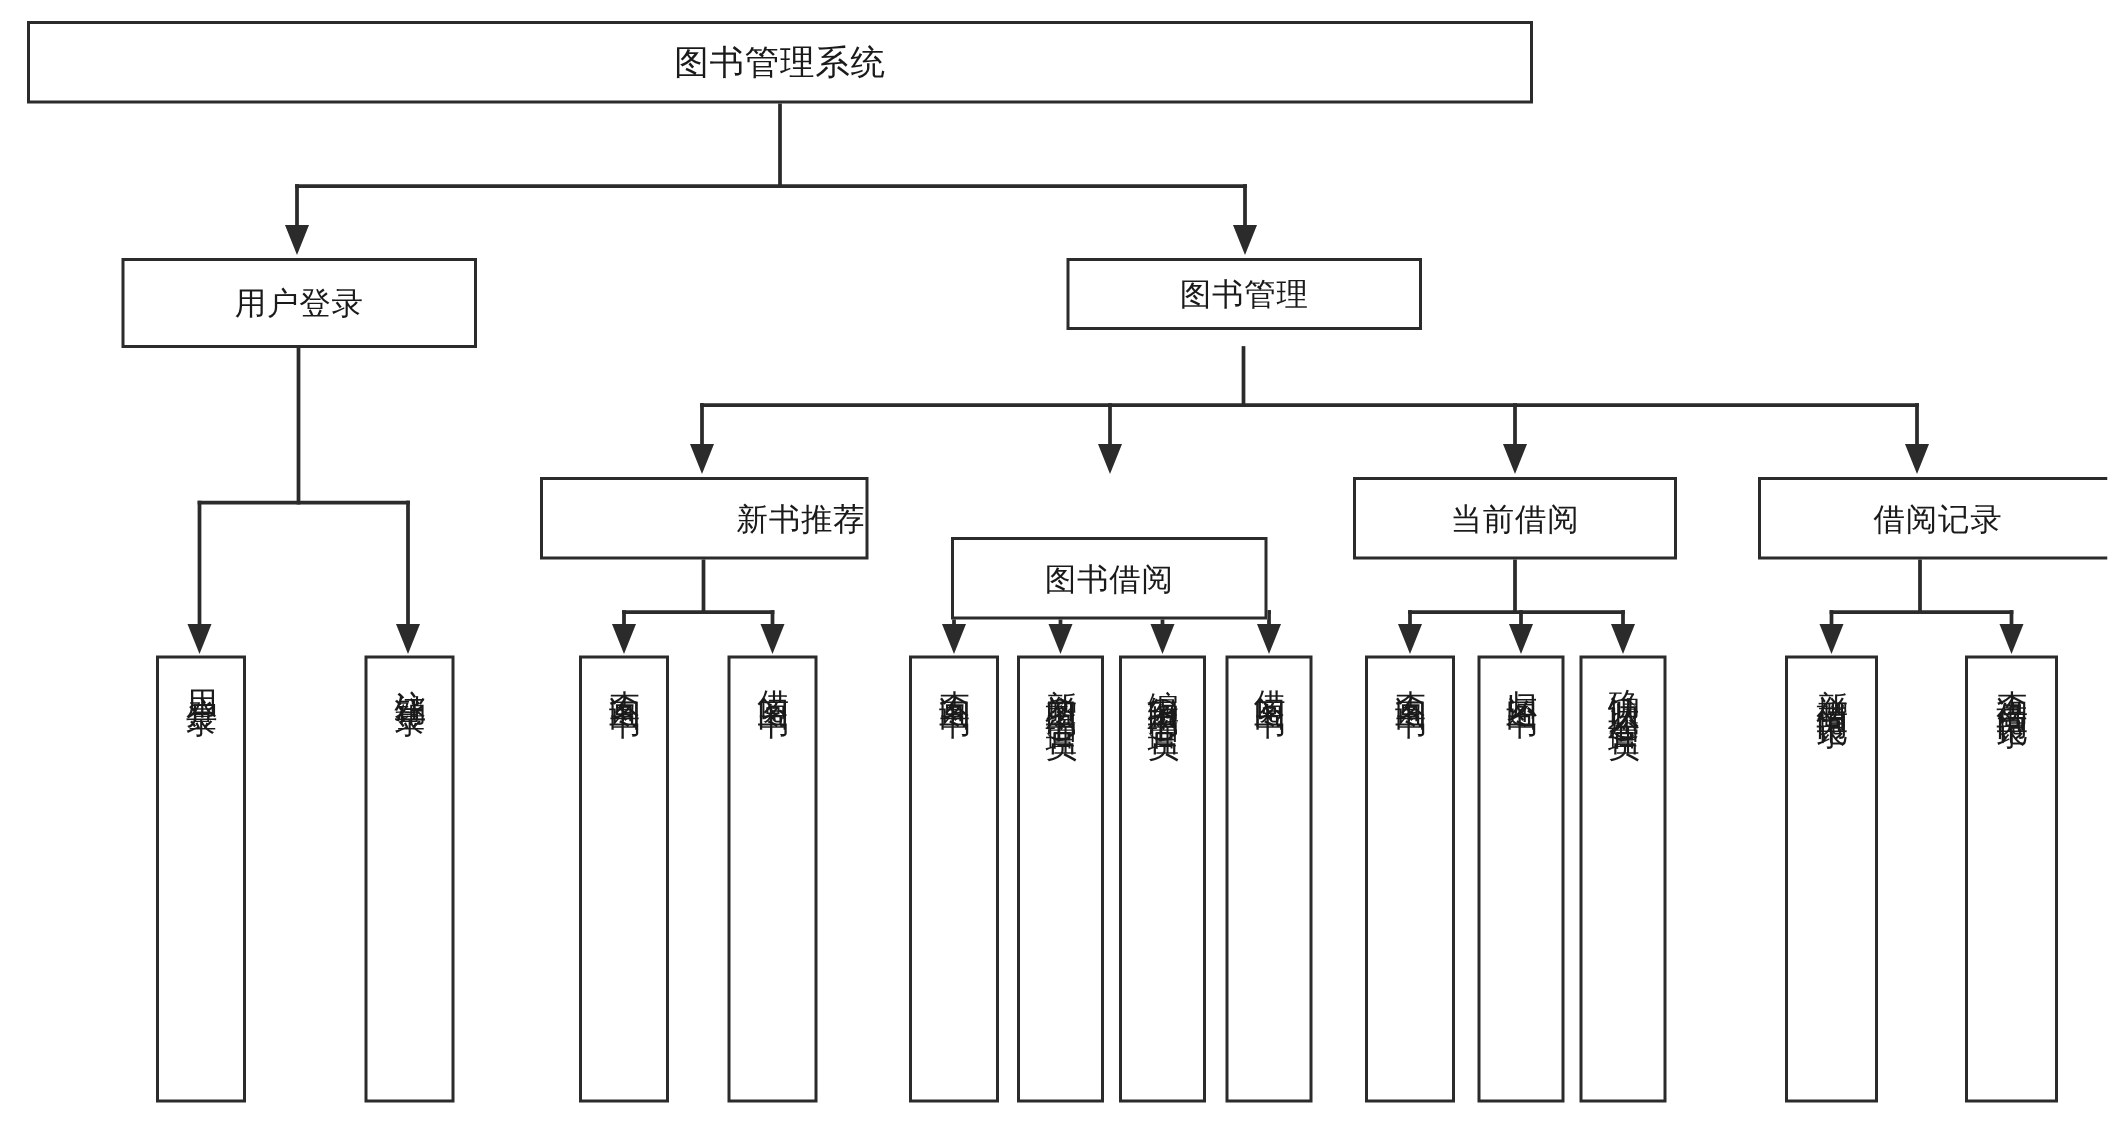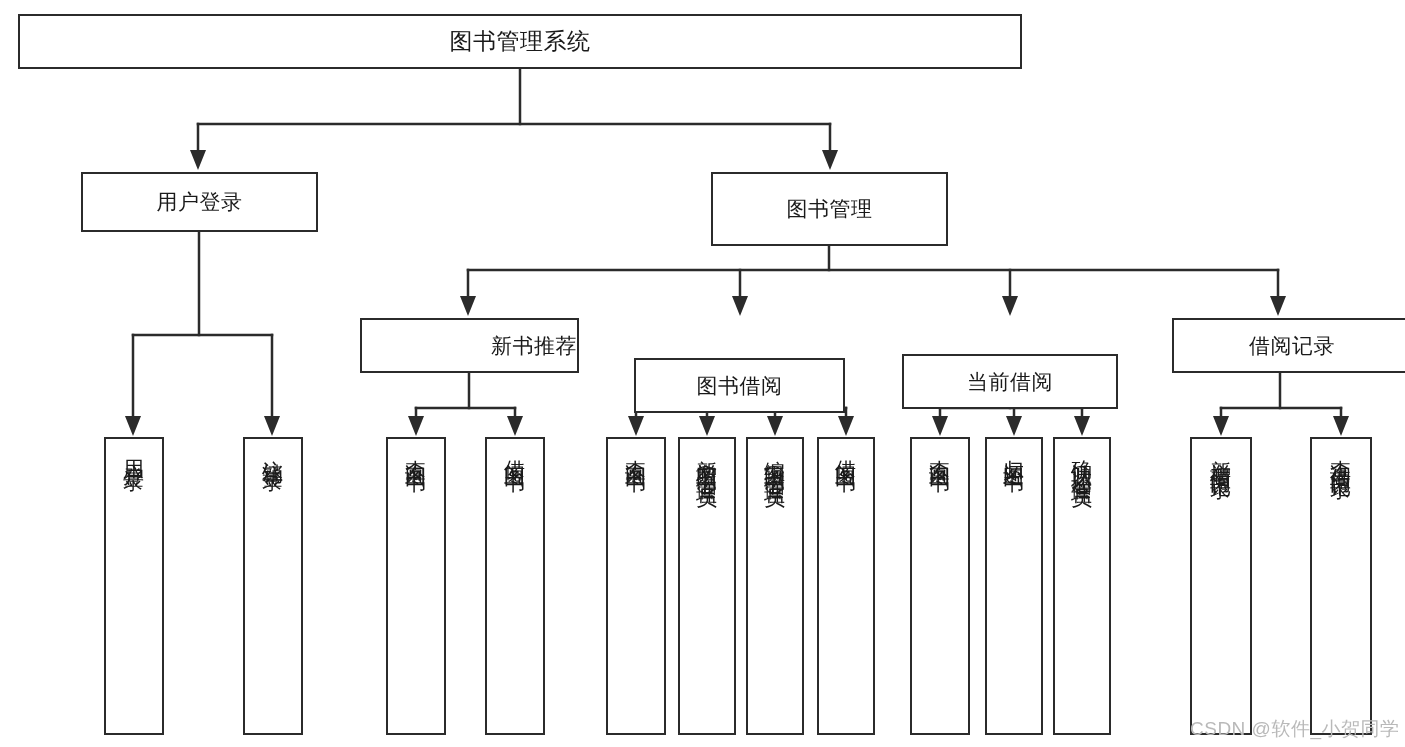--- a/index.html
+++ b/index.html
@@ -128,30 +128,30 @@
       </g>
   </svg>
 
   <div id="node-layer">
       <div class="node horiz root" style="left: 18px; top: 14px; width: 1004px; height: 55px;">
         <span class="htext">图书管理系统</span>
       </div>
       <div class="node horiz" style="left: 81px; top: 172px; width: 237px; height: 60px;">
         <span class="htext">用户登录</span>
       </div>
-      <div class="node horiz" style="left: 711px; top: 172px; width: 237px; height: 74px;">
+      <div class="node horiz" style="left: 711px; top: 172px; width: 237px; height: 48px;">
         <span class="htext">图书管理</span>
       </div>
       <div class="node horiz" style="left: 360px; top: 318px; width: 219px; height: 55px; justify-content: flex-end;">
         <span class="htext">新书推荐</span>
       </div>
       <div class="node horiz" style="left: 634px; top: 318px; width: 211px; height: 55px; margin-top: 40px;">
         <span class="htext">图书借阅</span>
       </div>
-      <div class="node horiz" style="left: 902px; top: 318px; width: 216px; height: 55px; margin-top: 36px;">
+      <div class="node horiz" style="left: 902px; top: 318px; width: 216px; height: 55px;">
         <span class="htext">当前借阅</span>
       </div>
       <div class="node horiz" style="left: 1172px; top: 318px; width: 240px; height: 55px;">
         <span class="htext">借阅记录</span>
       </div>
       <div class="node vert" style="left: 104px; top: 437px; width: 60px; height: 298px;">
         <span class="vtext">用户登录</span>
       </div>
       <div class="node vert" style="left: 243px; top: 437px; width: 60px; height: 298px;">
         <span class="vtext">注销登录</span>
@@ -184,15 +184,14 @@
         <span class="vtext">确认归还（管理员）</span>
       </div>
       <div class="node vert" style="left: 1190px; top: 437px; width: 62px; height: 298px;">
         <span class="vtext">新增借阅记录</span>
       </div>
       <div class="node vert" style="left: 1310px; top: 437px; width: 62px; height: 298px;">
         <span class="vtext">查询借阅记录</span>
       </div>
     </div>
 
-  <div class="watermark" style="left: 1190px; top: 716px;">CSDN @软件_小贺同学</div>
 
 </div>
 
 </body></html>

